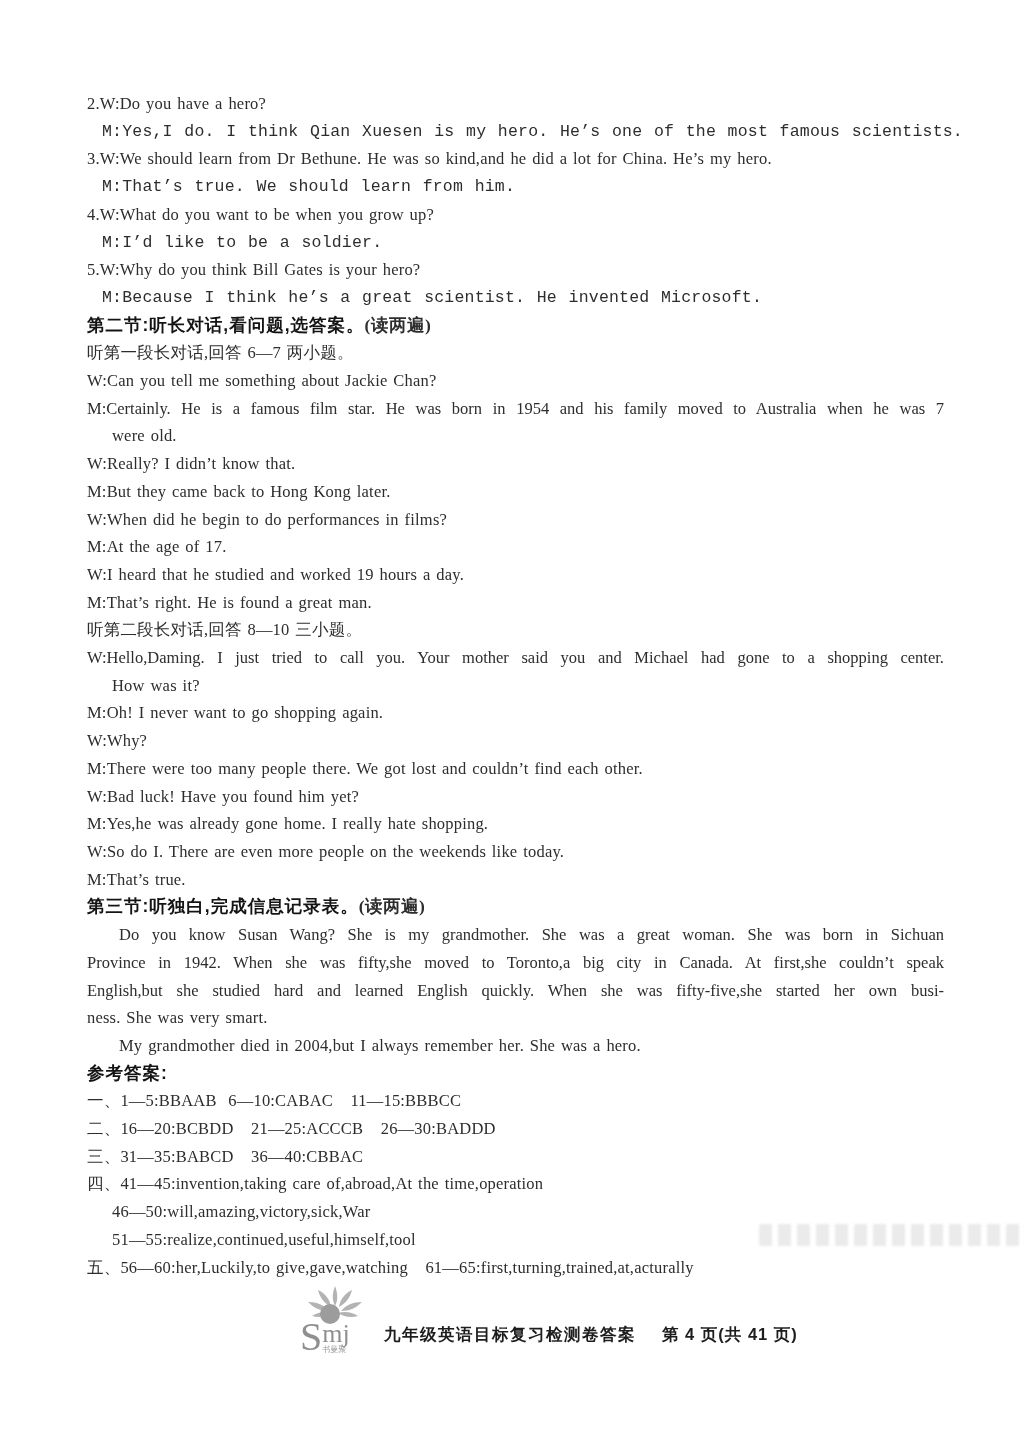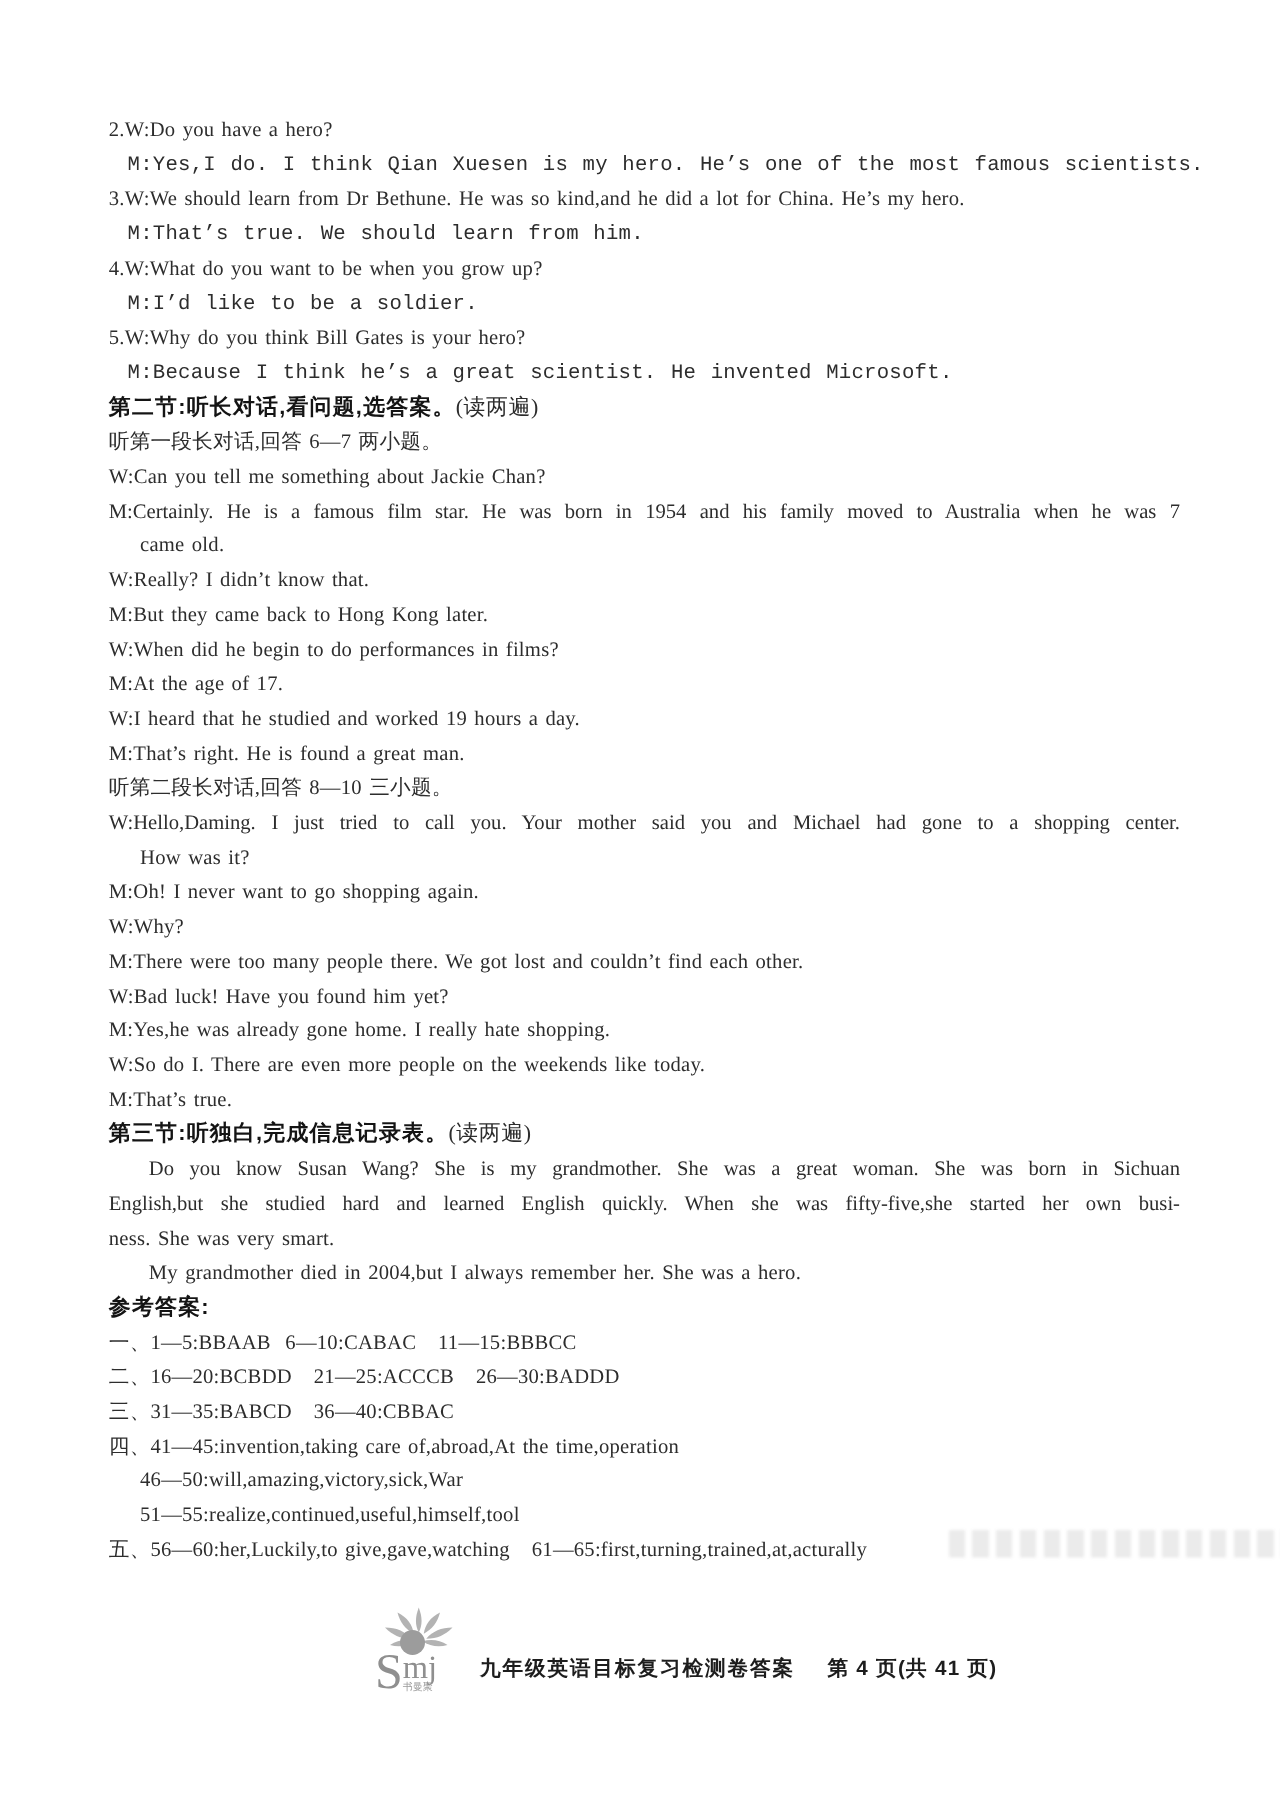--- a/index.html
+++ b/index.html
@@ -37,21 +37,21 @@
   .para-first { text-indent:32px; }
   .heading {
     font-family:"Liberation Sans","DejaVu Sans",sans-serif;
     font-weight:700;
     color:#141414;
     font-size:17.5px;
     letter-spacing:1px;
   }
   .heading .note {
     font-family:"Liberation Serif","DejaVu Serif",serif;
-    font-weight:400;
+    font-weight:700;
     color:#2d2d2d;
     letter-spacing:0.5px;
   }
   
   .watermark {
     position:absolute;
     left:735px; top:1224px;
     width:278px; height:22px;
     background:repeating-linear-gradient(90deg,
       rgba(60,60,60,0.10) 0 13px, rgba(60,60,60,0) 13px 19px);
@@ -106,41 +106,42 @@
   <div class="line">4.W:What do you want to be when you grow up?</div>
   <div class="line m-indent">M:I’d like to be a soldier.</div>
   <div class="line">5.W:Why do you think Bill Gates is your hero?</div>
   <div class="line m-indent">M:Because I think he’s a great scientist. He invented Microsoft.</div>
 
   <div class="line heading"><span>第二节:听长对话,看问题,选答案。</span><span class="note">(读两遍)</span></div>
 
   <div class="line">听第一段长对话,回答 6—7 两小题。</div>
   <div class="line">W:Can you tell me something about Jackie Chan?</div>
   <div class="line jlast">M:Certainly. He is a famous film star. He was born in 1954 and his family moved to Australia when he was 7</div>
-  <div class="line cont-indent">came old.</div>
+  <div class="line cont-indent">were old.</div>
   <div class="line">W:Really? I didn’t know that.</div>
   <div class="line">M:But they came back to Hong Kong later.</div>
   <div class="line">W:When did he begin to do performances in films?</div>
   <div class="line">M:At the age of 17.</div>
   <div class="line">W:I heard that he studied and worked 19 hours a day.</div>
   <div class="line">M:That’s right. He is found a great man.</div>
   <div class="line">听第二段长对话,回答 8—10 三小题。</div>
   <div class="line jlast">W:Hello,Daming. I just tried to call you. Your mother said you and Michael had gone to a shopping center.</div>
   <div class="line cont-indent">How was it?</div>
   <div class="line">M:Oh! I never want to go shopping again.</div>
   <div class="line">W:Why?</div>
   <div class="line">M:There were too many people there. We got lost and couldn’t find each other.</div>
   <div class="line">W:Bad luck! Have you found him yet?</div>
   <div class="line">M:Yes,he was already gone home. I really hate shopping.</div>
   <div class="line">W:So do I. There are even more people on the weekends like today.</div>
   <div class="line">M:That’s true.</div>
 
   <div class="line heading"><span>第三节:听独白,完成信息记录表。</span><span class="note">(读两遍)</span></div>
 
   <div class="line jlast para-first">Do you know Susan Wang? She is my grandmother. She was a great woman. She was born in Sichuan</div>
+  <div class="line jlast">Province in 1942. When she was fifty,she moved to Toronto,a big city in Canada. At first,she couldn’t speak</div>
   <div class="line jlast">English,but she studied hard and learned English quickly. When she was fifty-five,she started her own busi-</div>
   <div class="line">ness. She was very smart.</div>
   <div class="line para-first">My grandmother died in 2004,but I always remember her. She was a hero.</div>
 
   <div class="line heading">参考答案:</div>
 
   <div class="line">一、1—5:BBAAB  6—10:CABAC   11—15:BBBCC</div>
   <div class="line">二、16—20:BCBDD   21—25:ACCCB   26—30:BADDD</div>
   <div class="line">三、31—35:BABCD   36—40:CBBAC</div>
   <div class="line">四、41—45:invention,taking care of,abroad,At the time,operation</div>

